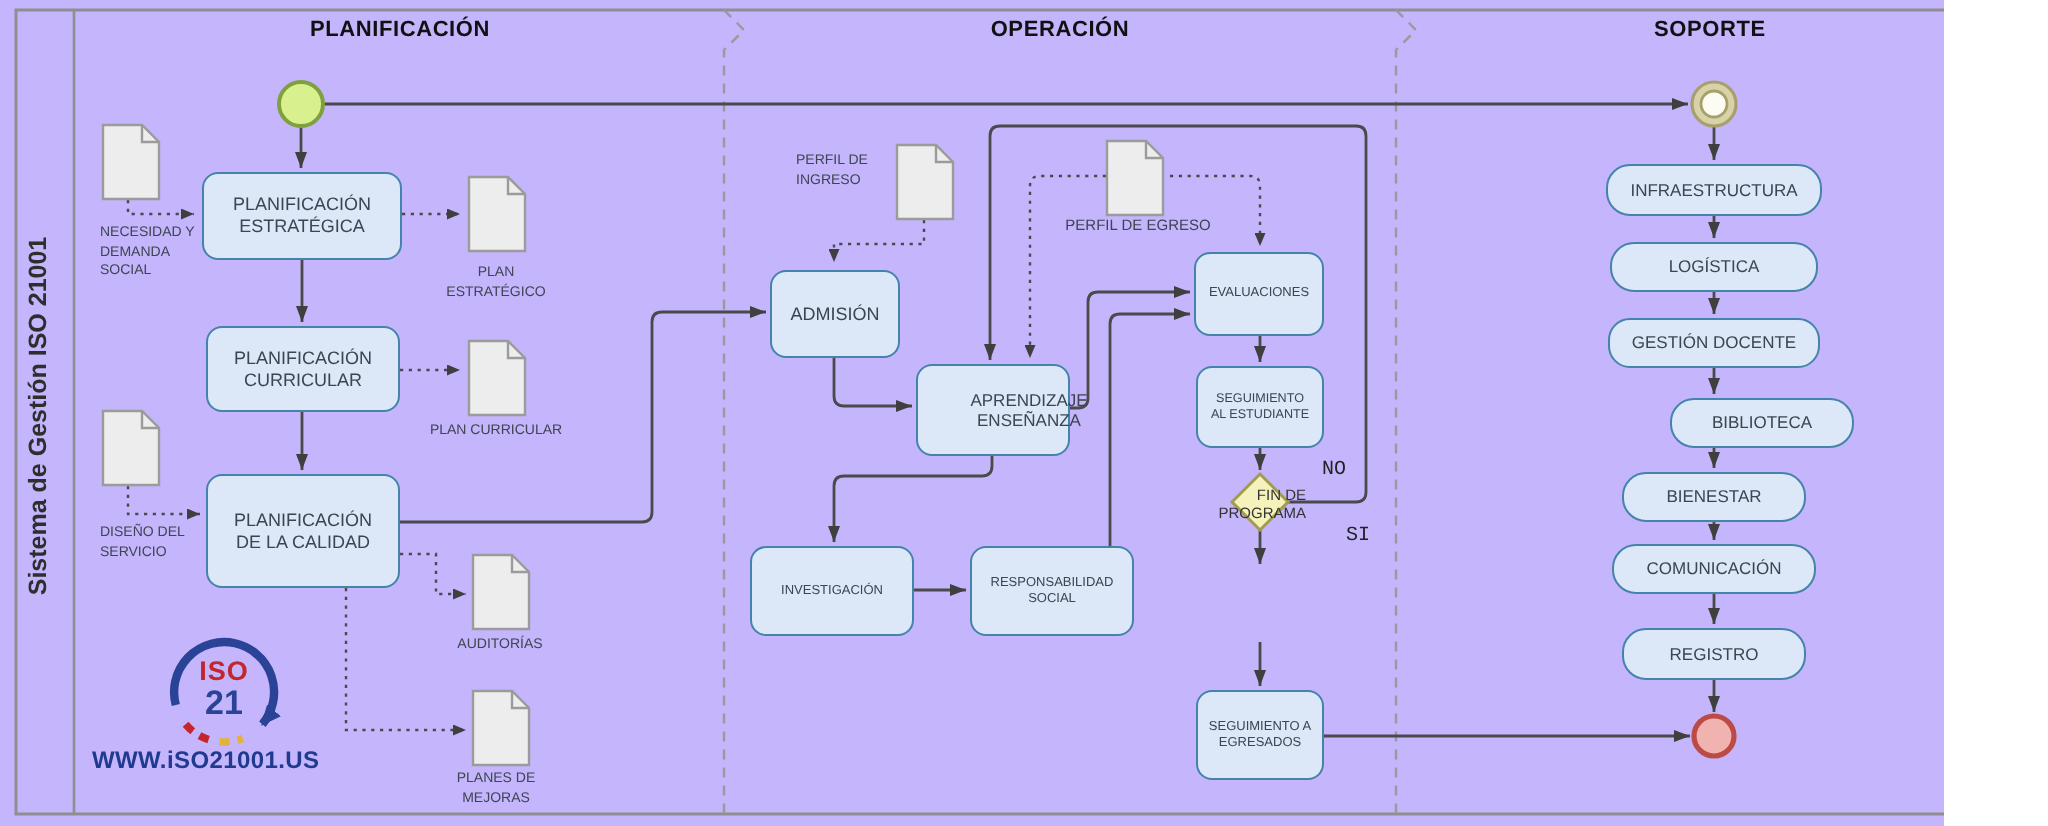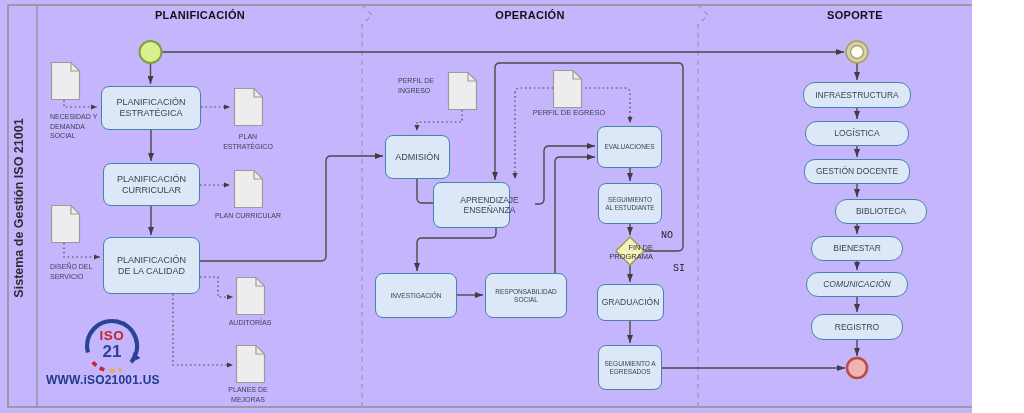--- a/index.html
+++ b/index.html
@@ -115,34 +115,33 @@
   <div class="lane-title" style="left:110px;top:9px;width:180px;">PLANIFICACIÓN</div>
   <div class="lane-title" style="left:440px;top:9px;width:180px;">OPERACIÓN</div>
   <div class="lane-title" style="left:765px;top:9px;width:180px;">SOPORTE</div>
   <div class="vtitle">Sistema de Gestión ISO 21001</div>
 
   <div class="task" style="left:101px;top:86px;width:100px;height:44px;font-size:9px;">PLANIFICACIÓN ESTRATÉGICA</div>
   <div class="task" style="left:103px;top:163px;width:97px;height:43px;font-size:9px;">PLANIFICACIÓN CURRICULAR</div>
   <div class="task" style="left:103px;top:237px;width:97px;height:57px;font-size:9px;padding:16px 12px;">PLANIFICACIÓN DE LA CALIDAD</div>
 
   <div class="task" style="left:385px;top:135px;width:65px;height:44px;font-size:9px;">ADMISIÓN</div>
-  <div class="task" style="left:433px;top:182px;width:77px;height:46px;font-size:8.5px;padding-left:41px;">APRENDIZAJE ENSEÑANZA</div>
+  <div class="task" style="left:458px;top:182px;width:77px;height:46px;font-size:8.5px;padding-left:41px;">APRENDIZAJE ENSEÑANZA</div>
   <div class="task" style="left:597px;top:126px;width:65px;height:42px;font-size:6.5px;">EVALUACIONES</div>
   <div class="task" style="left:598px;top:183px;width:64px;height:41px;font-size:6.3px;">SEGUIMIENTO AL ESTUDIANTE</div>
-  <div class="task" style="left:597px;top:284px;width:67px;height:37px;font-size:8.5px;">GRADUACIÓN</div>
   <div class="task" style="left:598px;top:345px;width:64px;height:45px;font-size:6.5px;">SEGUIMIENTO A EGRESADOS</div>
   <div class="task" style="left:375px;top:273px;width:82px;height:45px;font-size:6.5px;">INVESTIGACIÓN</div>
   <div class="task" style="left:485px;top:273px;width:82px;height:45px;font-size:6.5px;">RESPONSABILIDAD SOCIAL</div>
 
   <div class="task pill" style="left:803px;top:82px;width:108px;height:26px;font-size:8.5px;">INFRAESTRUCTURA</div>
   <div class="task pill" style="left:805px;top:121px;width:104px;height:25px;font-size:8.5px;">LOGÍSTICA</div>
   <div class="task pill" style="left:804px;top:159px;width:106px;height:25px;font-size:8.5px;border-radius:11px;">GESTIÓN DOCENTE</div>
   <div class="task pill" style="left:811px;top:199px;width:92px;height:25px;font-size:8.5px;margin-left:24px;">BIBLIOTECA</div>
   <div class="task pill" style="left:811px;top:236px;width:92px;height:25px;font-size:8.5px;">BIENESTAR</div>
-  <div class="task pill" style="left:806px;top:272px;width:102px;height:25px;font-size:8.5px;font-style:italic;">COMUNICACIÓN</div>
+  <div class="task pill" style="left:806px;top:272px;width:102px;height:25px;font-size:8.5px;">COMUNICACIÓN</div>
   <div class="task pill" style="left:811px;top:314px;width:92px;height:26px;font-size:8.5px;">REGISTRO</div>
 
   <div class="doclabel" style="left:50px;top:112px;width:52px;">NECESIDAD Y DEMANDA SOCIAL</div>
   <div class="doclabel ctr" style="left:214px;top:132px;width:68px;">PLAN ESTRATÉGICO</div>
   <div class="doclabel ctr" style="left:214px;top:211px;width:68px;">PLAN CURRICULAR</div>
   <div class="doclabel" style="left:50px;top:262px;width:52px;">DISEÑO DEL SERVICIO</div>
   <div class="doclabel ctr" style="left:210px;top:318px;width:80px;">AUDITORÍAS</div>
   <div class="doclabel ctr" style="left:214px;top:385px;width:68px;">PLANES DE MEJORAS</div>
   <div class="doclabel" style="left:398px;top:76px;width:48px;">PERFIL DE INGRESO</div>
   <div class="doclabel ctr" style="left:519px;top:108px;width:100px;font-size:7.5px;">PERFIL DE EGRESO</div>

